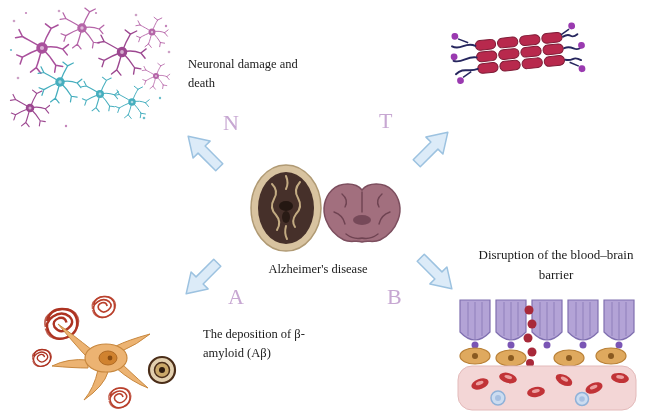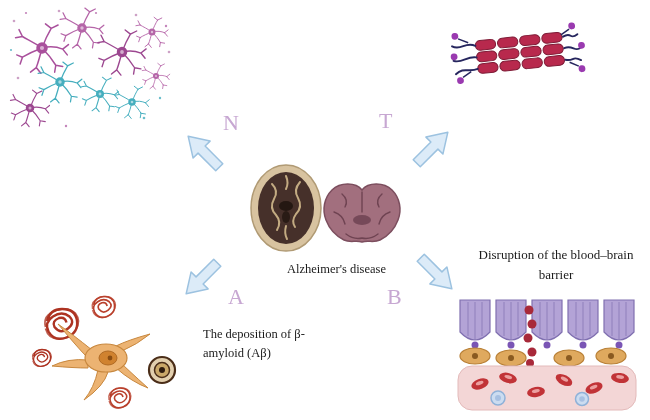--- a/index.html
+++ b/index.html
@@ -74,20 +74,21 @@
       <circle cx="165" cy="46" r="1.3" fill="#c08ab8" opacity="0.8"></circle>
       <circle cx="156" cy="92" r="1.2" fill="#45aebe" opacity="0.8"></circle>
       <circle cx="140" cy="112" r="1.3" fill="#45aebe" opacity="0.8"></circle>
       <circle cx="62" cy="120" r="1.2" fill="#a9509c" opacity="0.7"></circle>
       <circle cx="14" cy="72" r="1.3" fill="#c08ab8" opacity="0.8"></circle>
       <circle cx="7" cy="44" r="1.1" fill="#45aebe" opacity="0.8"></circle>
     </g>
   </svg>
 
   
+  <div class="abs label" style="left:188px;top:55px;width:125px;">Neuronal damage and death</div>
 
   
   <svg class="abs" style="left:450px;top:24px;" width="136" height="62" viewBox="0 0 140 64">
     <g transform="rotate(-6 70 30)">
       <g fill="#b8294d" stroke="#7e1b36" stroke-width="1">
         <rect x="27" y="13" width="21" height="10" rx="5"></rect>
           <rect x="50" y="13" width="21" height="10" rx="5"></rect>
           <rect x="73" y="13" width="21" height="10" rx="5"></rect>
           <rect x="96" y="13" width="21" height="10" rx="5"></rect>
         <rect x="27" y="25" width="21" height="10" rx="5"></rect>
@@ -171,21 +172,21 @@
       <path d="M22,14 q7,6 3,13"></path>
       <path d="M62,14 q-7,6 -3,13"></path>
       <path d="M14,32 q9,3 11,12"></path>
       <path d="M70,32 q-9,3 -11,12"></path>
       <path d="M26,54 q8,6 16,4 q8,2 16,-4"></path>
     </g>
     <ellipse cx="42" cy="40" rx="9" ry="5" fill="#6f4352" opacity="0.85"></ellipse>
   </svg>
 
   
-  <div class="abs label center" style="left:250px;top:260px;width:136px;text-align:right;">Alzheimer's disease</div>
+  <div class="abs label center" style="left:250px;top:260px;width:136px;">Alzheimer's disease</div>
 
   
   <svg class="abs" style="left:22px;top:292px;" width="168" height="124" viewBox="0 0 168 124">
     <g>
       <use href="#tangle" transform="translate(40,32) scale(1.5)" style="color:#ad3322"></use>
       <use href="#tangle" transform="translate(82,15) scale(1.05)" style="color:#b9402c"></use>
       <use href="#tangle" transform="translate(20,66) scale(0.85)" style="color:#ad3322"></use>
       <use href="#tangle" transform="translate(98,106) scale(1.0)" style="color:#b9402c"></use>
     </g>
     <g fill="#ecb372" stroke="#c8883f" stroke-width="1" stroke-linejoin="round">

